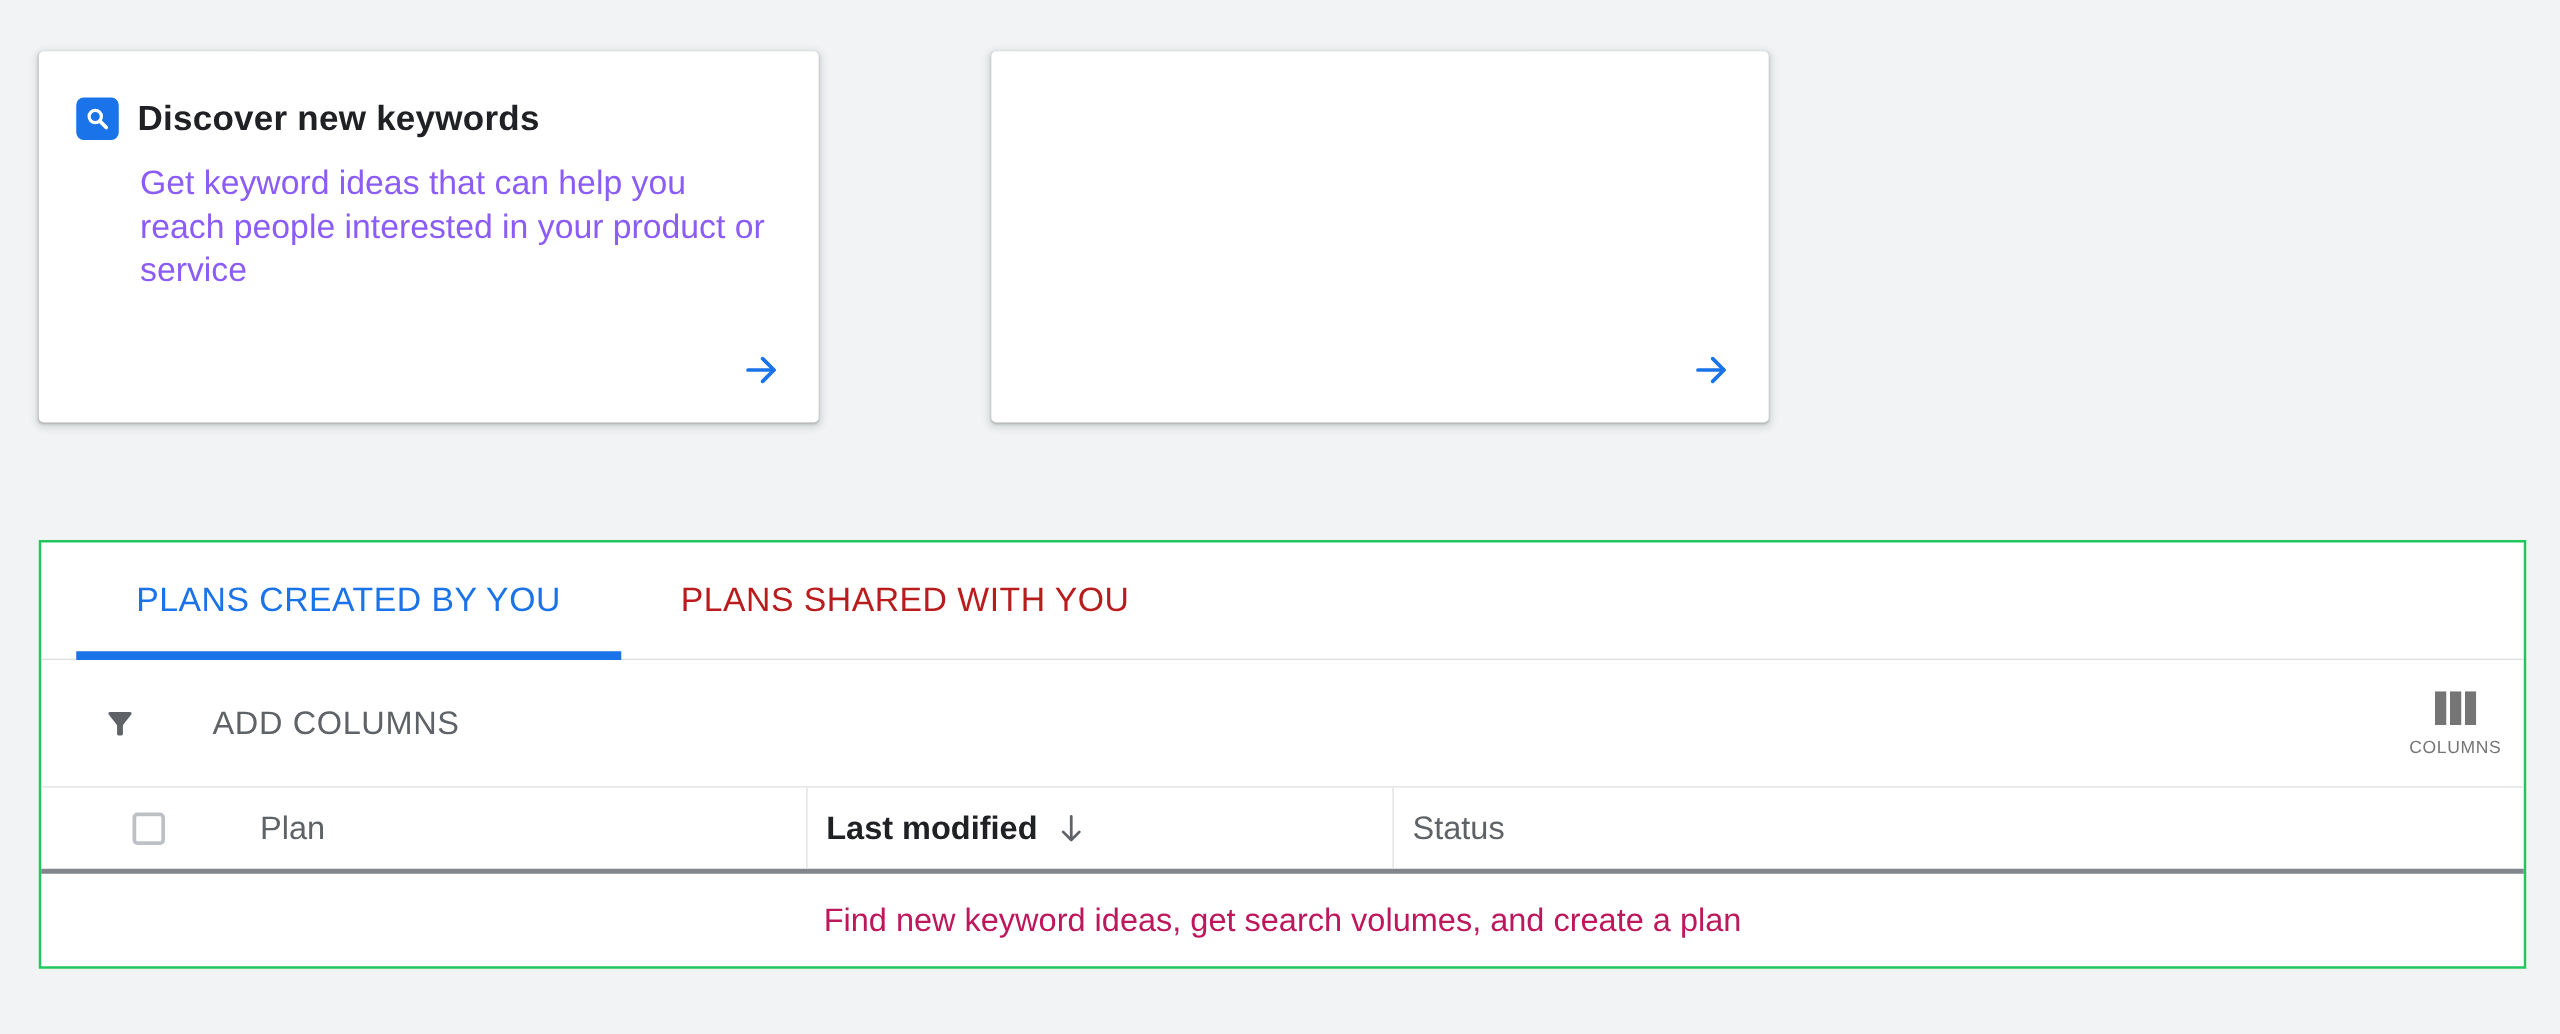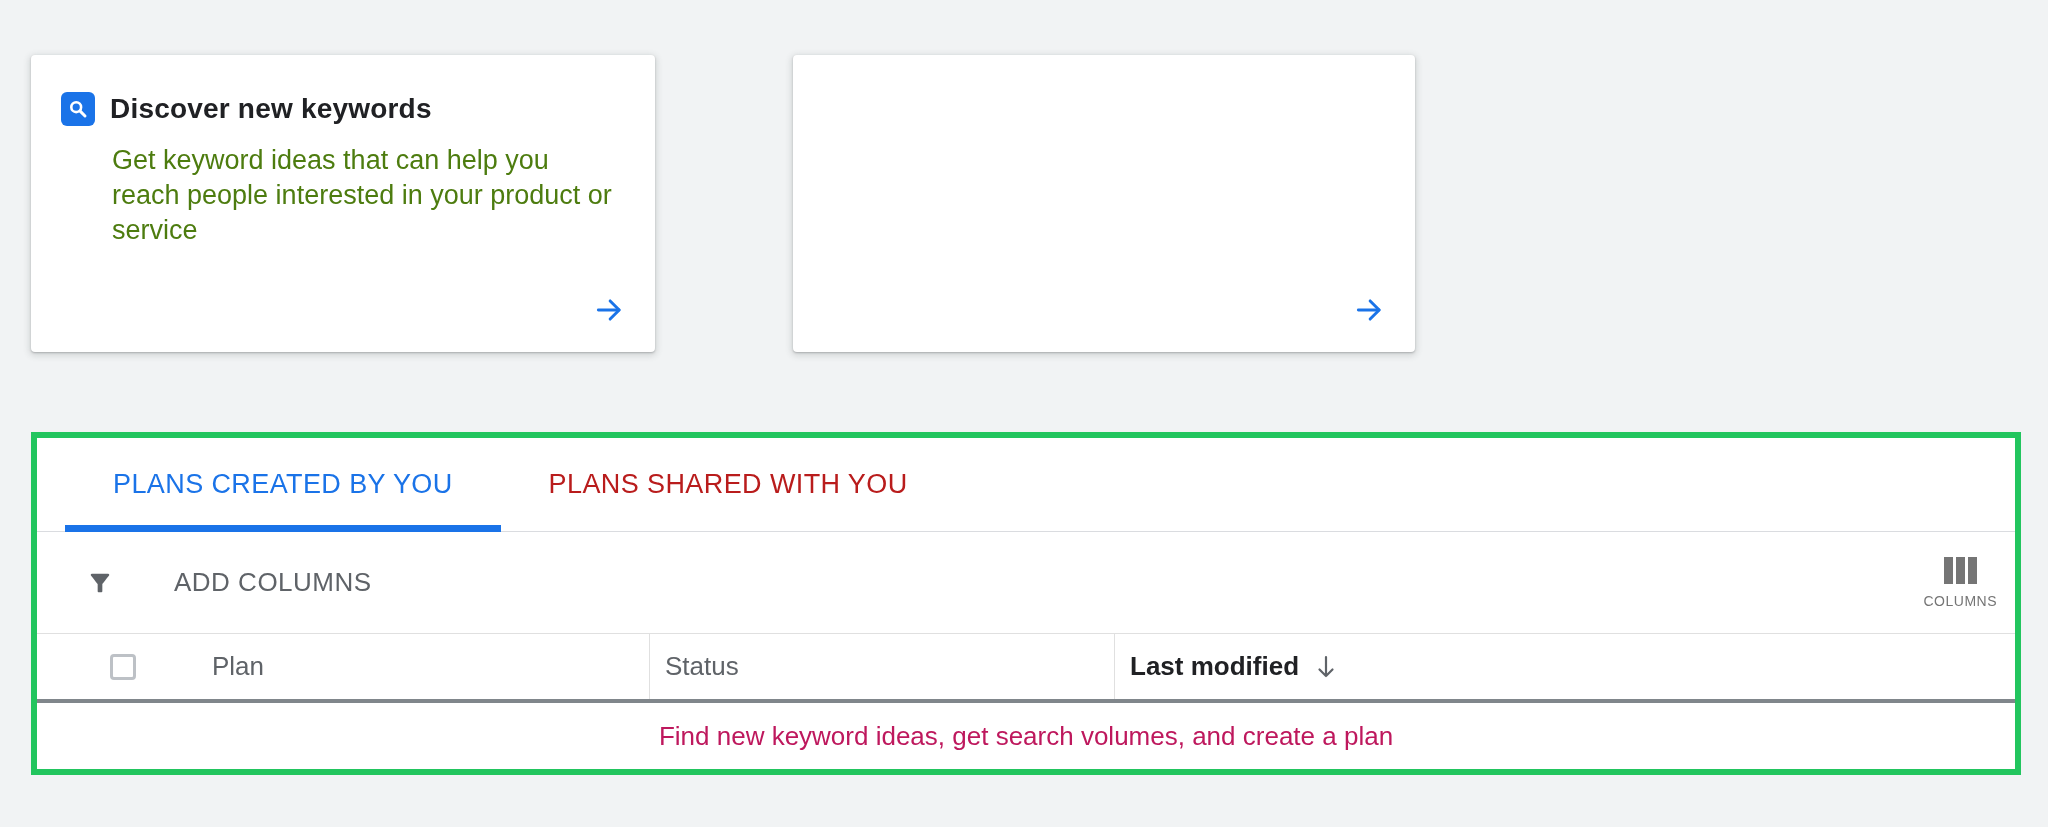--- a/index.html
+++ b/index.html
@@ -8,47 +8,47 @@
     font-family: "Liberation Sans", "DejaVu Sans", sans-serif;
     background:#f1f3f4;
     position:relative;
     overflow:hidden;
     color:#202124;
   }
   .stage { position:absolute; inset:0; width:2048px; height:827px; }
 
   
   .card {
-    position:absolute; top:55px; height:297px; width:624px;
+    position:absolute; top:41px; height:297px; width:624px;
     background:#fff; border-radius:4px;
     box-shadow:0 1px 2px rgba(60,64,67,.30), 0 2px 6px 2px rgba(60,64,67,.15);
   }
   .card.card-1 { left:31px; }
   .card.card-2 { left:793px; width:622px; }
   .card-head { position:absolute; top:37px; left:30px; display:flex; align-items:center; }
   .card-iconbox {
     width:34px; height:34px; border-radius:6px; background:#1a73e8;
     display:flex; align-items:center; justify-content:center; flex:0 0 auto;
   }
   .card-title { margin-left:15px; font-size:28px; font-weight:700; color:#202124; letter-spacing:.2px; }
   .card-desc {
     position:absolute; top:88px; left:81px; width:505px;
-    font-size:27px; line-height:35px; color:#4d7c0f;
+    font-size:27px; line-height:35px; color:#8b5cf6;
   }
   .card-2 .card-desc { left:77px; width:505px; }
   .card-arrow {
     position:absolute; right:26px; bottom:22px; width:40px; height:40px;
     display:flex; align-items:center; justify-content:center;
     background:none; border:none; cursor:pointer;
   }
 
   
   .panel {
     position:absolute; left:31px; top:432px; width:1990px; height:343px;
-    background:#fff; border:6px solid #22c55e;
+    background:#fff; border:2px solid #22c55e;
     display:flex; flex-direction:column;
   }
 
   
   .tabbar {
     height:94px; border-bottom:1px solid #dadce0;
     display:flex; align-items:stretch; padding-left:28px;
   }
   .tab {
     position:relative; display:flex; align-items:center; justify-content:center;
@@ -171,31 +171,31 @@
         </span>
         <span class="columns-label">COLUMNS</span>
       </button>
     </div>
 
     <div class="thead">
       <div class="th th-plan">
         <span class="checkbox"></span>
         <span class="plan-label">Plan</span>
       </div>
-      <div class="th th-status">
-        <span>Status</span>
-      </div>
       <div class="th th-lastmod">
         <span>Last modified</span>
         <span class="sort-arrow">
           <svg width="24" height="26" viewBox="0 0 24 26">
             <path d="M12 3 v19 M5.5 15.5 L12 22 L18.5 15.5" fill="none" stroke="#5f6368" stroke-width="2.2" stroke-linecap="round" stroke-linejoin="round"></path>
           </svg>
         </span>
       </div>
+      <div class="th th-status">
+        <span>Status</span>
+      </div>
     </div>
 
     <div class="empty-row">
       <span>Find new keyword ideas, get search volumes, and create a plan</span>
     </div>
 
   </div>
 </div>
 
 </body></html>

